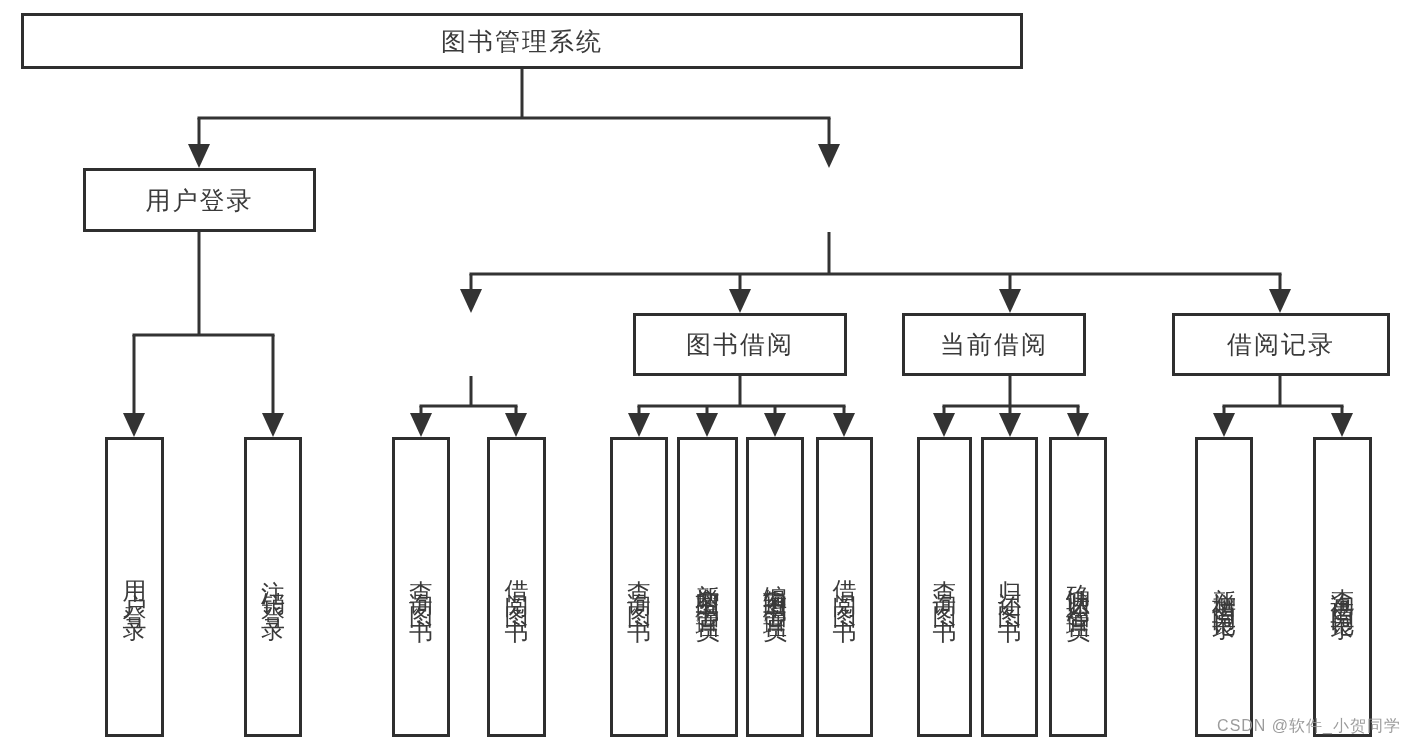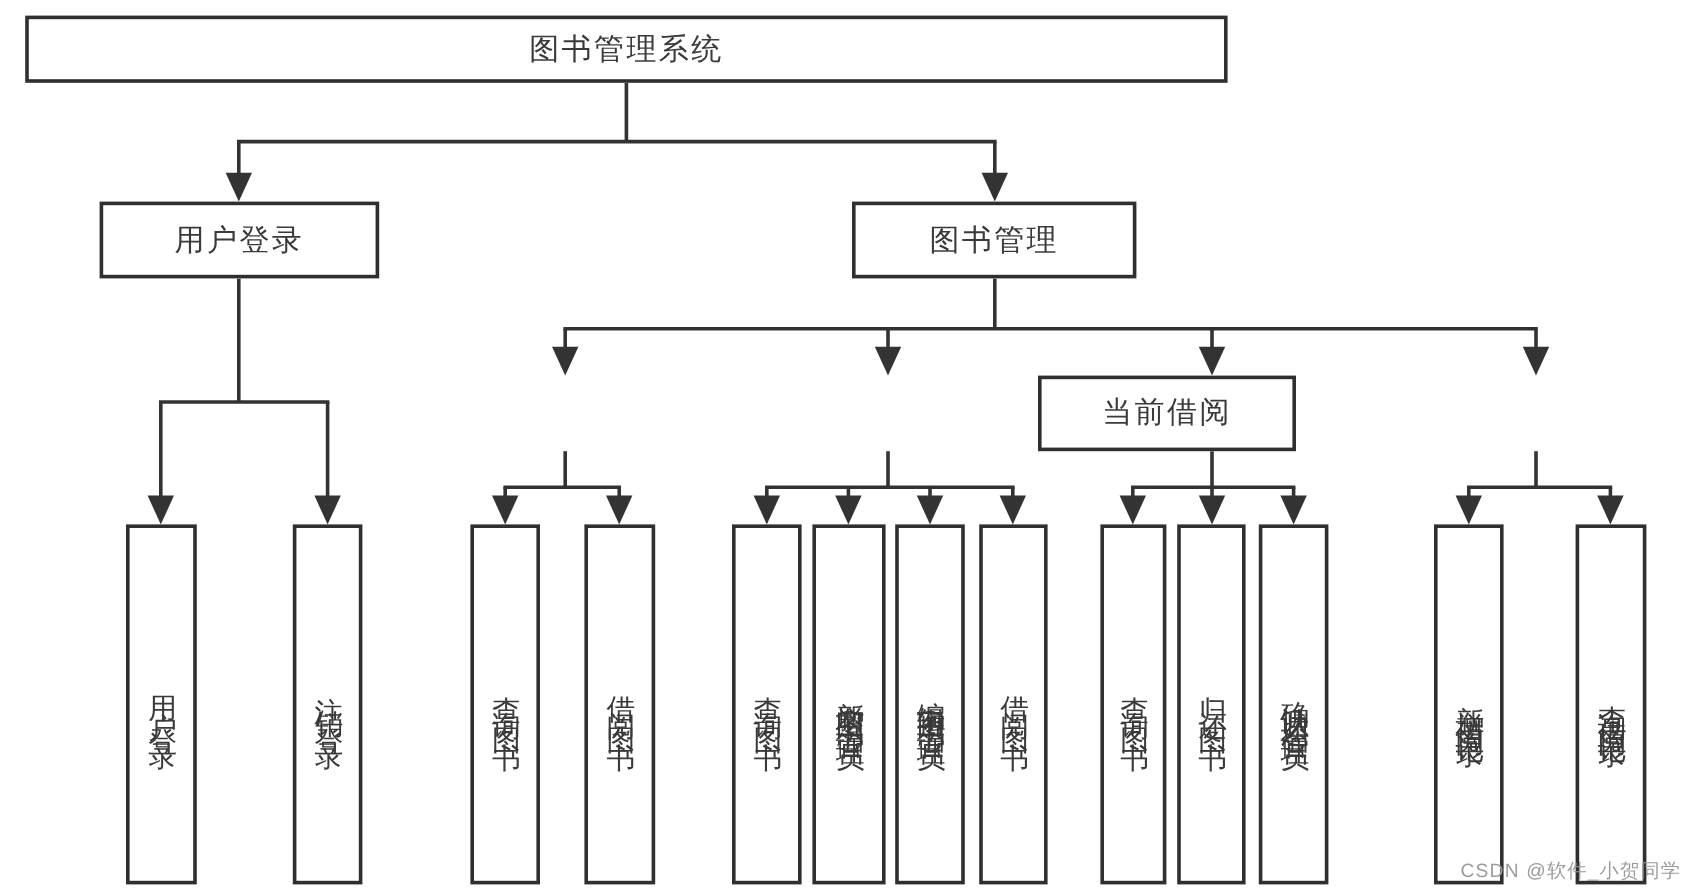--- a/index.html
+++ b/index.html
@@ -117,26 +117,29 @@
       <polygon points="1331,413 1353,413 1342,437" fill="#333333"></polygon>
     </svg>
 
   <div class="box" style="left:21px;top:13px;width:1002px;height:56px">
     <span class="hlabel">图书管理系统</span>
   </div>
 
   <div class="box" style="left:83px;top:168px;width:233px;height:64px">
     <span class="hlabel">用户登录</span>
   </div>
-  <div class="box" style="left:710px;top:168px;width:237px;height:64px">
-    <span class="hlabel">图书管理</span>
+
+  <div class="box" style="left:633px;top:313px;width:214px;height:63px">
+    <span class="hlabel">图书借阅</span>
   </div>
-
-  <div class="box" style="left:865px;top:313px;width:215px;height:63px">
+  <div class="box" style="left:902px;top:313px;width:184px;height:63px">
     <span class="hlabel">当前借阅</span>
+  </div>
+  <div class="box" style="left:1172px;top:313px;width:218px;height:63px">
+    <span class="hlabel">借阅记录</span>
   </div>
 
   <div class="box" style="left:105px;top:437px;width:59px;height:300px">
     <span class="vtext v4">用户登录</span>
   </div>
   <div class="box" style="left:244px;top:437px;width:58px;height:300px">
     <span class="vtext v4">注销登录</span>
   </div>
 
   <div class="box" style="left:392px;top:437px;width:58px;height:300px">

